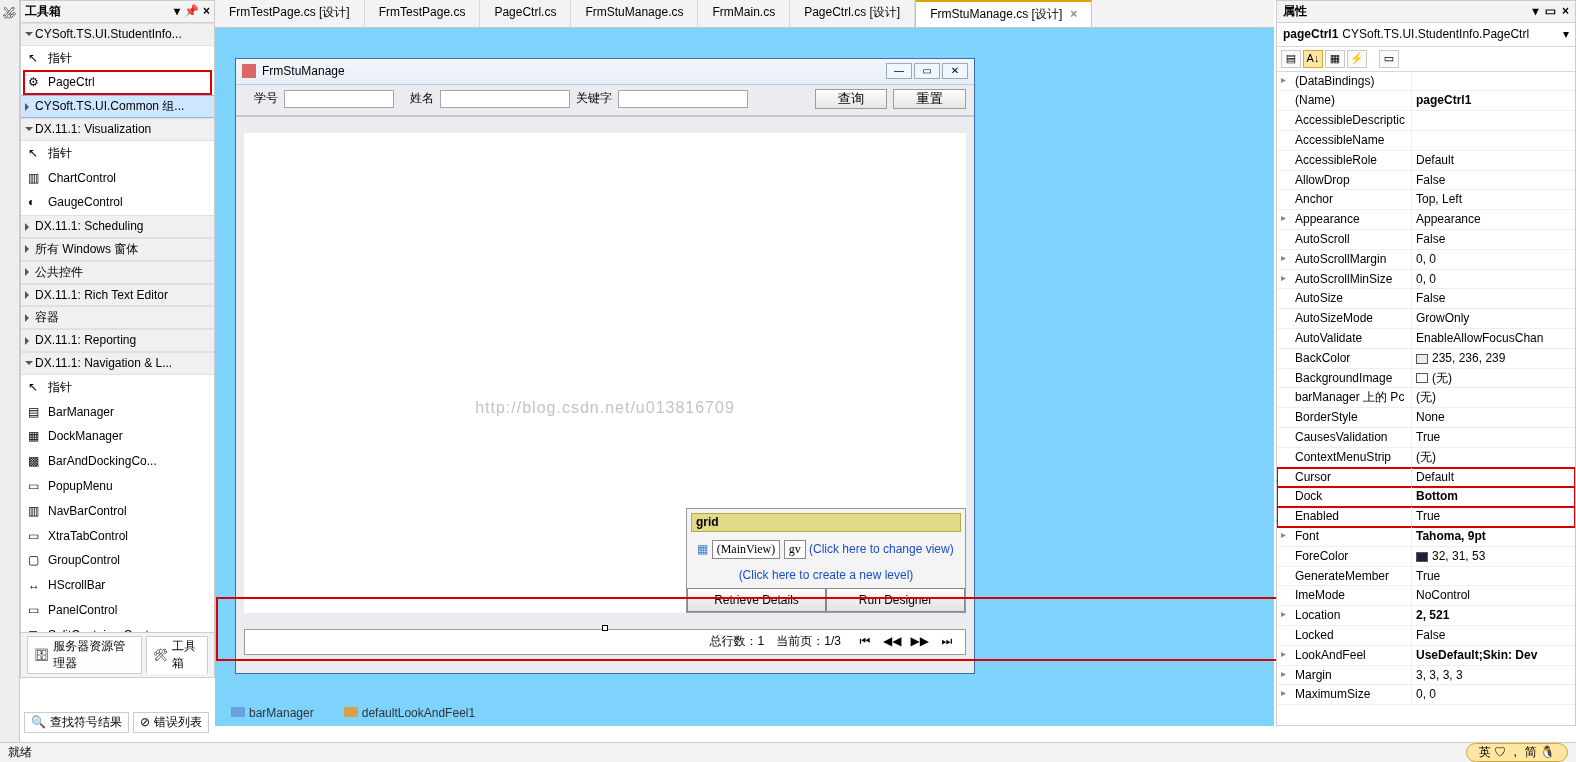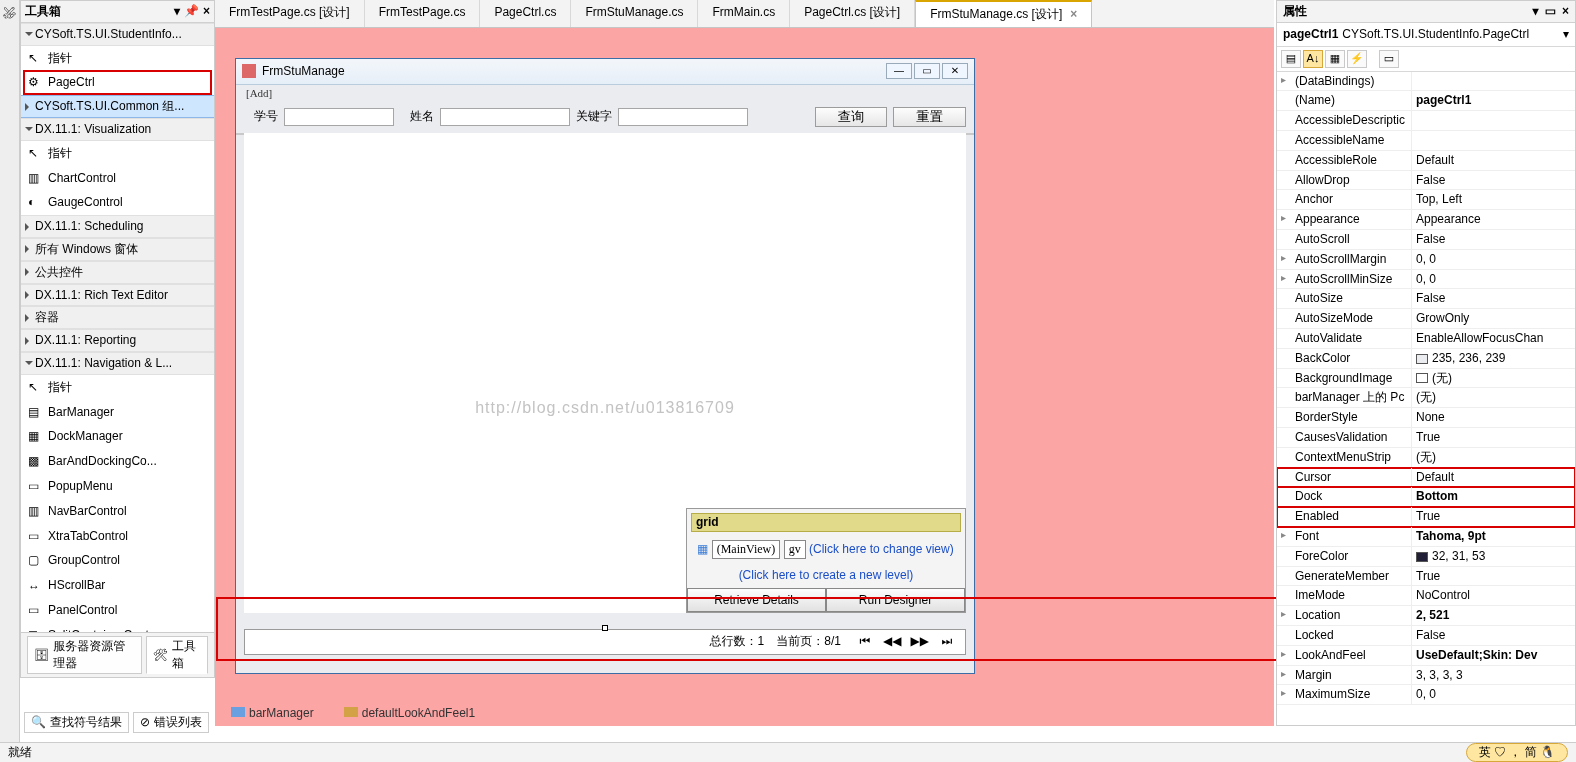--- a/index.html
+++ b/index.html
@@ -75,21 +75,21 @@
   .doc-tab{
     padding:4px 14px; border-right:1px solid #d8d8d8; cursor:pointer;
     white-space:nowrap;
   }
   .doc-tab.active{
     background:#fff; border-top:2px solid #d9a500; border-left:1px solid #c5c5c5;
     border-right:1px solid #c5c5c5; position:relative;
   }
   .doc-tab .x{ margin-left:8px; color:#888; font-weight:bold;}
   .designer{
-    flex:1; background:#fca5a5; padding:14px 8px 8px 8px; position:relative;
+    flex:1; background:#7dd3fc; padding:14px 8px 8px 8px; position:relative;
   }
   .form-window{
     width:740px; height:616px; border:1px solid #3c6ea5; background:#ebecf0;
     position:absolute; left:20px; top:30px;
   }
   .form-titlebar{
     height:26px; background:linear-gradient(#f3f7fb,#e6eef8);
     border-bottom:1px solid #b9ccde; display:flex; align-items:center; padding:0 6px;
   }
   .form-titlebar .ico{ width:14px; height:14px; background:#d66; margin-right:6px;}
@@ -276,23 +276,20 @@
     <div class="form-window">
       <div class="form-titlebar">
         <span class="ico"></span>
         <span>FrmStuManage</span>
         <span class="btns">
           <span class="tb-btn">—</span>
           <span class="tb-btn">▭</span>
           <span class="tb-btn">✕</span>
         </span>
       </div>
-      <div class="form-menu">
-        <span>[Add]</span>
-      </div>
       <div class="search-row">
         <label>学号</label>
         <input type="text" style="width: 110px;">
         <label>姓名</label>
         <input type="text" style="width: 130px;">
         <label>关键字</label>
         <input type="text" style="width: 130px;">
         <span style="flex:1"></span>
         <button class="btn">查询</button>
         <button class="btn">重置</button>
@@ -311,21 +308,21 @@
           <span class="grid-popup-link">(Click here to create a new level)</span>
         </div>
         <div class="grid-popup-btns">
           <button>Retrieve Details</button>
           <button>Run Designer</button>
         </div>
       </div>
       <div class="pager-bar">
         <span class="handle"></span>
         <span>总行数：1</span>
-        <span>当前页：8/1</span>
+        <span>当前页：1/3</span>
         <span class="nav-btns">
           <span>⏮</span>
           <span>◀◀</span>
           <span>▶▶</span>
           <span>⏭</span>
         </span>
       </div>
       <div class="pager-outline"></div>
     </div>
     <div class="tray-row">

